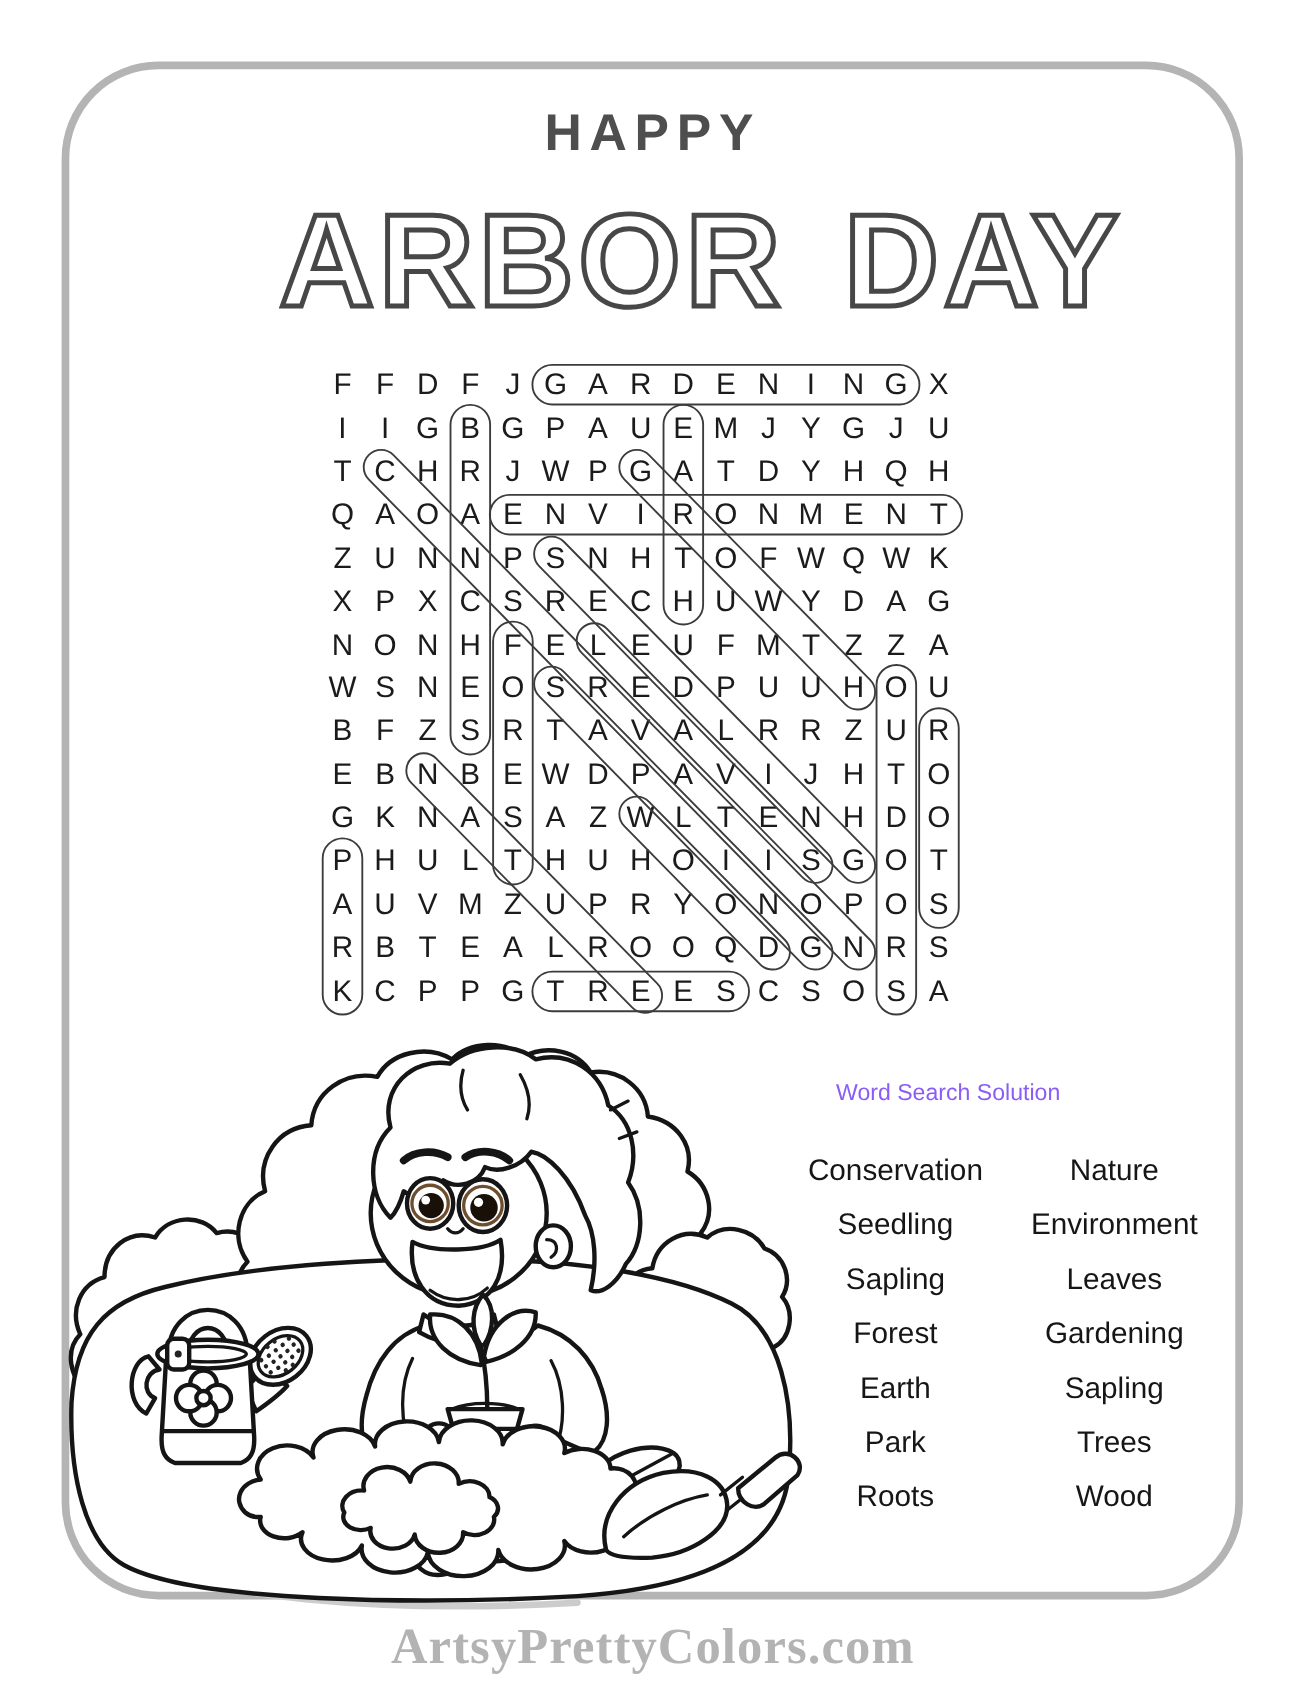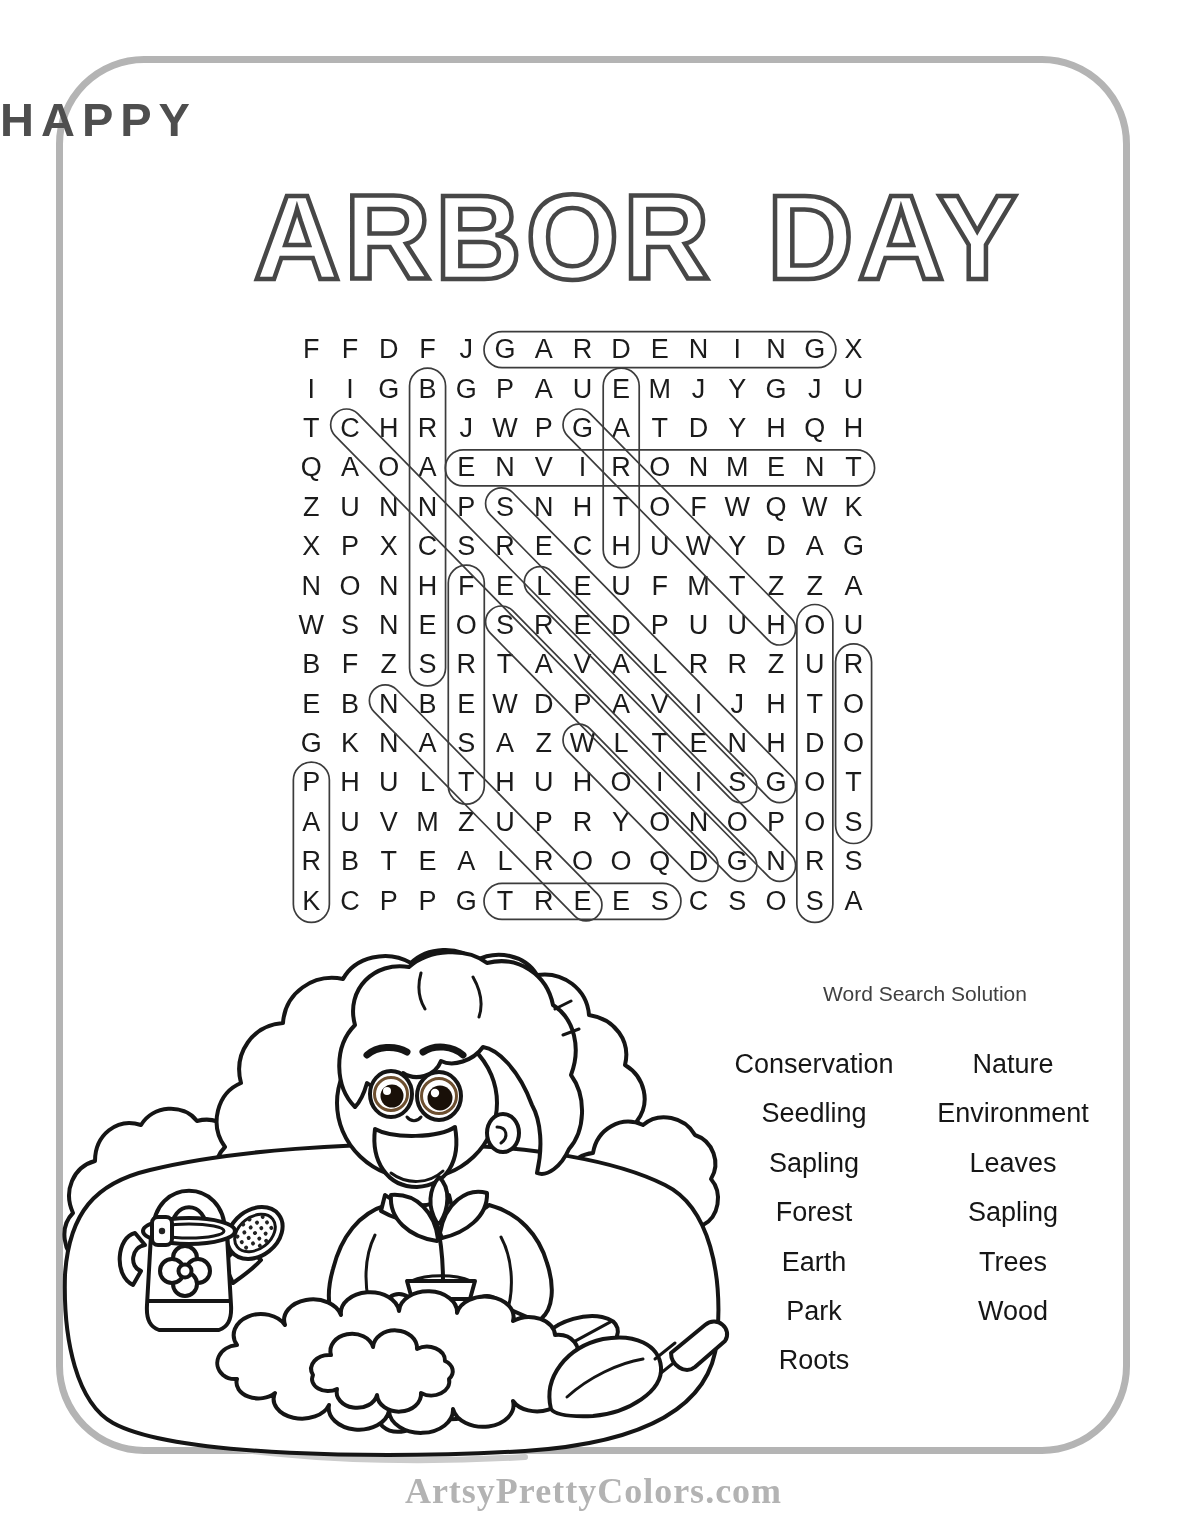--- a/index.html
+++ b/index.html
@@ -1,38 +1,38 @@
 <!DOCTYPE html>
 <html><head>
 <meta charset="utf-8">
 <style>
   html,body{margin:0;padding:0;background:#ffffff;}
   body{width:1187px;height:1536px;position:relative;overflow:hidden;
        font-family:"Liberation Sans",sans-serif;}
   .frame{position:absolute;left:56px;top:56px;width:1074px;height:1398px;
          border:7px solid #b4b4b4;border-radius:88px;box-sizing:border-box;}
-  .happy{position:absolute;left:0;top:92px;width:100%;text-align:left;
+  .happy{position:absolute;left:0;top:92px;width:100%;text-align:center;
          font-size:47px;font-weight:bold;letter-spacing:7px;color:#4e4e4e;}
   .arbor{position:absolute;left:0;top:168px;width:100%;text-align:center;
          font-size:120px;font-weight:bold;letter-spacing:4px;word-spacing:16px;
          color:#ffffff;-webkit-text-stroke:4.5px #474747;white-space:nowrap;padding-left:44px;}
   .grid{position:absolute;left:292px;top:330px;
         display:grid;grid-template-columns:repeat(15,38.73px);grid-auto-rows:39.4px;
         font-size:27px;color:#1b1b1b;}
   .grid span{display:flex;align-items:center;justify-content:center;}
   .ovals{position:absolute;left:292px;top:330px;width:581px;height:591px;
          overflow:visible;pointer-events:none;}
-  .sol-title{position:absolute;left:760px;top:982px;width:330px;text-align:center;
-             font-size:21px;color:#404040;}
+  .sol-title{position:absolute;left:760px;top:982px;width:330px;text-align:left;
+             font-size:21px;color:#8b5cf6;}
   .wl{position:absolute;top:1040px;text-align:center;font-size:27px;color:#161616;}
   .wl .wl-item{height:49.4px;line-height:49.4px;}
   .wl-left{left:714px;width:200px;}
   .wl-right{left:908px;width:210px;}
   .footer{position:absolute;left:0;top:1470px;width:100%;text-align:center;
-          font-family:"Liberation Serif",serif;font-weight:600;font-size:36px;
+          font-family:"Liberation Serif",serif;font-weight:600;font-size:46px;
           letter-spacing:1px;color:#b3b3b3;}
   .illu{position:absolute;left:55px;top:945px;width:680px;height:515px;overflow:visible;}
 </style>
 </head>
 <body>
 
 <div class="frame"></div>
 
 <div class="happy">HAPPY</div>
 <div class="arbor">ARBOR DAY</div>
@@ -290,20 +290,21 @@
     <div class="wl-item">Sapling</div>
     <div class="wl-item">Forest</div>
     <div class="wl-item">Earth</div>
     <div class="wl-item">Park</div>
     <div class="wl-item">Roots</div>
   </div>
 <div class="wl wl-right">
     <div class="wl-item">Nature</div>
     <div class="wl-item">Environment</div>
     <div class="wl-item">Leaves</div>
+    <div class="wl-item">Gardening</div>
     <div class="wl-item">Sapling</div>
     <div class="wl-item">Trees</div>
     <div class="wl-item">Wood</div>
   </div>
 
 <div class="footer">ArtsyPrettyColors.com</div>
 
 <svg class="illu" viewBox="0 0 680 515" xmlns="http://www.w3.org/2000/svg">
   <g stroke="#151515" stroke-width="4" fill="#ffffff" stroke-linecap="round" stroke-linejoin="round">
 

